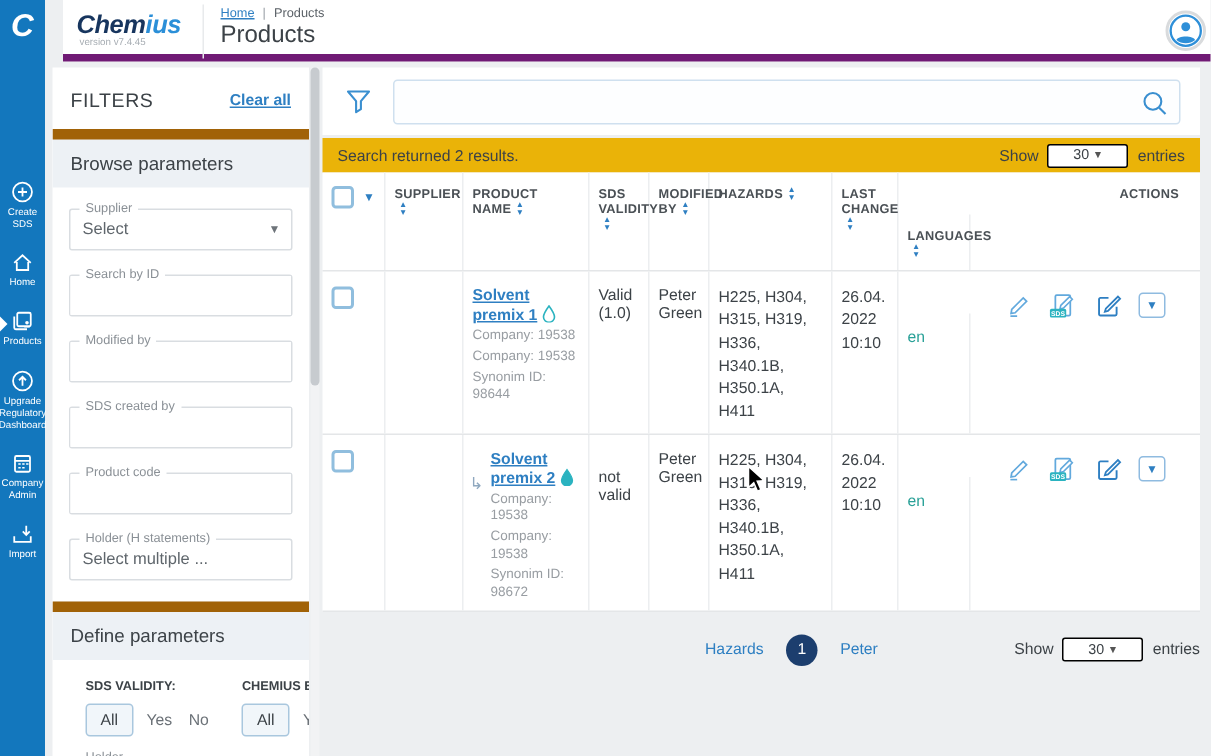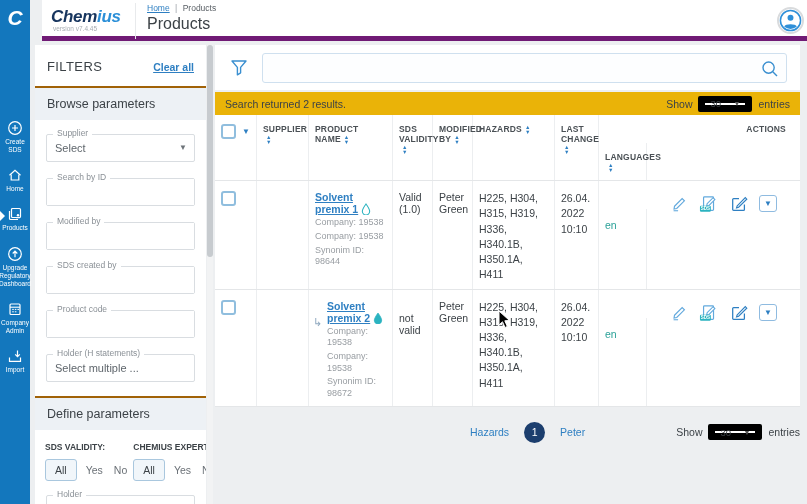--- a/index.html
+++ b/index.html
@@ -31,47 +31,47 @@
   .breadcrumb .home-link { color:#2e7fc2; text-decoration:underline; cursor:pointer; }
   .breadcrumb .sep { color:#9aa0a6; margin:0 3px; }
   .page-title { font-size:16px; color:#3c4247; margin-top:2px; }
   .avatar { position:absolute; right:15px; top:7px; width:27px; height:27px; border-radius:50%;
     border:2px solid #d9dbdd; background:#fff; overflow:hidden; cursor:pointer; }
   
   .filters-panel { position:absolute; left:35px; top:45px; width:171px; height:459px; background:#fff; overflow:hidden; z-index:2; }
   .filters-head { display:flex; justify-content:space-between; align-items:center; padding:14px 12px 12px; }
   .filters-title { font-size:13px; color:#3c4247; letter-spacing:.4px; }
   .clear-all { font-size:10.5px; font-weight:bold; color:#2e7fc2; text-decoration:underline; cursor:pointer; }
-  .section-strip { background:#edf1f5; border-top:2px solid #a16207; padding:9px 12px; font-size:12.5px; color:#3c4247; }
+  .section-strip { background:#edf1f5; border-top:7px solid #a16207; padding:9px 12px; font-size:12.5px; color:#3c4247; }
   .fields { padding:14px 11px 4px; }
   .field { position:relative; border:1px solid #d9dde1; border-radius:2px; height:28px; margin-bottom:16px; background:#fff; cursor:pointer; }
   .field .flabel { position:absolute; top:-7px; left:6px; background:#fff; padding:0 4px; font-size:8.5px; color:#8a9096; white-space:nowrap; }
   .field .fvalue { font-size:11px; color:#5f666c; padding:7px 8px 0; }
   .field .caret { position:absolute; right:7px; top:8px; font-size:8px; color:#6e747a; }
   .field input { width:100%; height:100%; border:none; outline:none; padding:4px 8px 0; font-size:11px; font-family:inherit; }
-  .toggle-row { display:flex; padding:12px 10px 2px; gap:4px; }
+  .toggle-row { display:flex; padding:12px 10px 2px; gap:20px;margin-left:12px; }
   .toggle-group { flex:1; }
   .toggle-title { font-size:8.5px; font-weight:bold; color:#3c4247; margin-bottom:7px; }
   .toggle-opts { display:flex; align-items:center; gap:7px; font-size:10.5px; color:#6b7177; }
   .opt { cursor:pointer; padding:4px 2px; }
   .opt.active { border:1px solid #a9c7de; background:#f1f6fa; border-radius:3px; padding:4px 9px; color:#3c4247; }
   .fscrollbar { position:absolute; left:207px; top:45px; width:6px; height:459px; background:#f2f3f4; z-index:3; }
   .fscrollbar .thumb { position:absolute; top:0; left:0; width:6px; height:212px; background:#c7cbcf; border-radius:3px; }
   
   .main { position:absolute; left:215px; top:45px; width:585px; }
   .search-card { background:#fff; height:45px; display:flex; align-items:center; padding:0 13px; gap:12px; }
   .funnel-btn { width:22px; height:22px; cursor:pointer; flex:none; }
   .search-box { flex:1; height:30px; border:1px solid #cfe0ef; border-radius:3px; position:relative; background:#fdfeff; }
   .search-box input { width:calc(100% - 30px); height:100%; border:none; outline:none; padding:0 8px; font-size:11px; font-family:inherit; background:transparent; }
   .search-box .mag { position:absolute; right:6px; top:5px; cursor:pointer; }
   .info-bar { background:#eab308; height:23px; display:flex; align-items:center; justify-content:space-between; padding:0 10px; margin-top:2px; }
   .info-text { font-size:10.5px; color:#3c4247; }
   .show-group { display:flex; align-items:center; gap:6px; font-size:10.5px; color:#3c4247; }
-  .page-select { width:54px; height:16px; background:#fff; border:7px solid #000000; border-radius:2px;
-    font-size:9.5px; color:#3c4247; display:flex; align-items:center; justify-content:space-between; padding:0 5px; cursor:pointer; }
+  .page-select { width:54px; height:16px; background:#fff; border:1px solid #000000; border-radius:2px;
+    font-size:9.5px; color:#3c4247; display:flex; align-items:center; justify-content:space-between; padding:0 16px; cursor:pointer; }
   .page-select .caret { font-size:7px; color:#555; }
   
   .table { background:#fff; }
   .tr { display:flex; border-bottom:1px solid #e4e6e8; }
   .th, .td { border-right:1px solid #eceef0; padding:6px 6px; }
   .th:last-child, .td:last-child { border-right:none; }
   .thead .th { font-size:8.5px; font-weight:bold; color:#4a5055; padding-top:9px; padding-bottom:8px; letter-spacing:.2px; }
   .sort { display:inline-flex; flex-direction:column; vertical-align:middle; margin-left:3px; color:#2e7fc2; font-size:5.5px; line-height:4.5px; cursor:pointer; }
   .c-sel{width:42px;flex:none;} .c-sup{width:52px;flex:none;} .c-name{width:84px;flex:none;}
   .c-val{width:40px;flex:none;} .c-mod{width:40px;flex:none;} .c-haz{width:82px;flex:none;}

